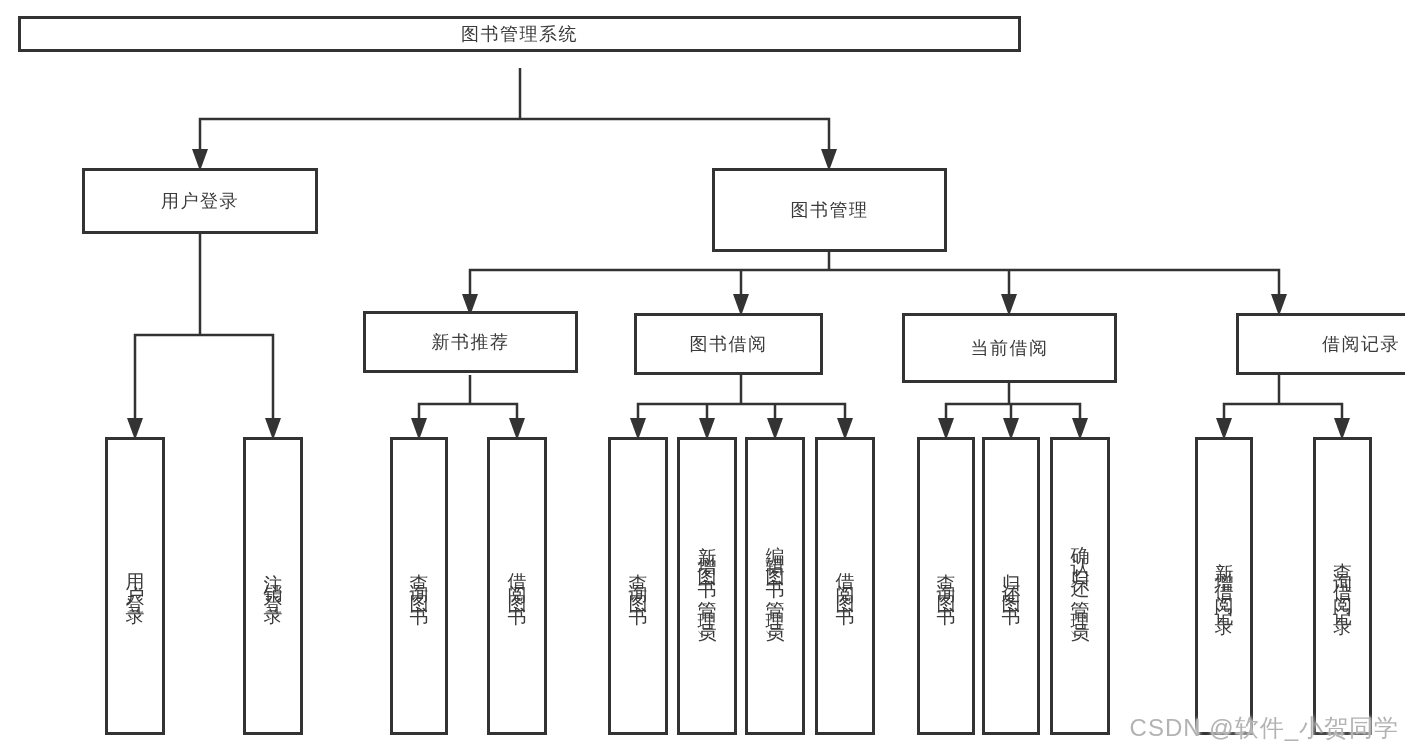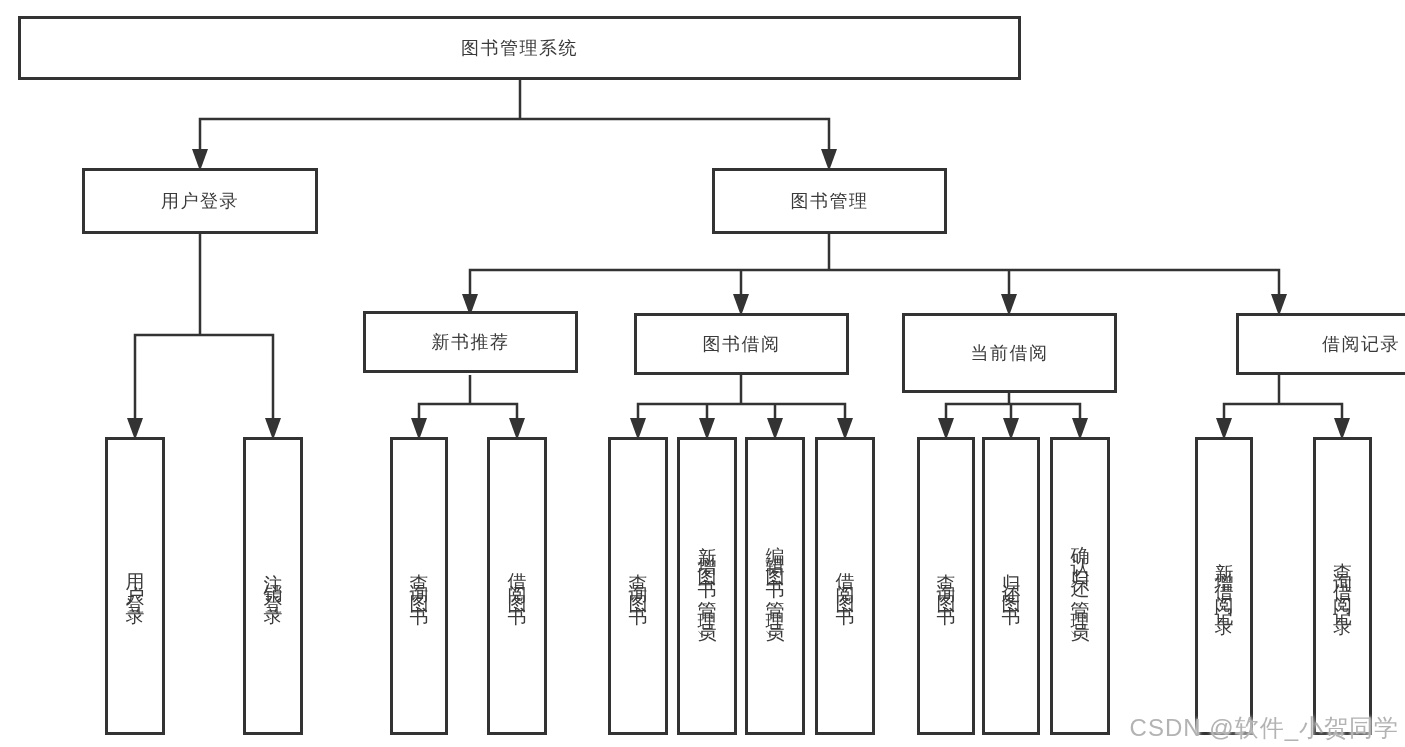--- a/index.html
+++ b/index.html
@@ -100,38 +100,38 @@
       <polygon points="699,418 715,418 707,440"></polygon>
       <polygon points="767,418 783,418 775,440"></polygon>
       <polygon points="837,418 853,418 845,440"></polygon>
       <polygon points="938,418 954,418 946,440"></polygon>
       <polygon points="1003,418 1019,418 1011,440"></polygon>
       <polygon points="1072,418 1088,418 1080,440"></polygon>
       <polygon points="1216,418 1232,418 1224,440"></polygon>
       <polygon points="1334,418 1350,418 1342,440"></polygon>
     </svg>
 
-  <div class="hbox" style="left:18px;top:16px;width:1003px;height:64px">
+  <div class="hbox" style="left:18px;top:16px;width:1003px;height:36px">
     <span class="hlabel">图书管理系统</span>
   </div>
 
   <div class="hbox" style="left:82px;top:168px;width:236px;height:66px">
     <span class="hlabel">用户登录</span>
   </div>
-  <div class="hbox" style="left:712px;top:168px;width:235px;height:66px">
+  <div class="hbox" style="left:712px;top:168px;width:235px;height:84px">
     <span class="hlabel">图书管理</span>
   </div>
 
   <div class="hbox" style="left:363px;top:311px;width:215px;height:62px">
     <span class="hlabel">新书推荐</span>
   </div>
-  <div class="hbox" style="left:634px;top:313px;width:215px;height:62px">
+  <div class="hbox" style="left:634px;top:313px;width:189px;height:62px">
     <span class="hlabel">图书借阅</span>
   </div>
-  <div class="hbox" style="left:902px;top:313px;width:215px;height:80px">
+  <div class="hbox" style="left:902px;top:313px;width:215px;height:70px">
     <span class="hlabel">当前借阅</span>
   </div>
   <div class="hbox" style="left:1236px;top:313px;width:250px;height:62px">
     <span class="hlabel">借阅记录</span>
   </div>
 
   <div class="vbox" style="left:105px;top:437px;width:60px;height:298px">
     <span class="vlabel">用户登录</span>
   </div>
   <div class="vbox" style="left:243px;top:437px;width:60px;height:298px">

